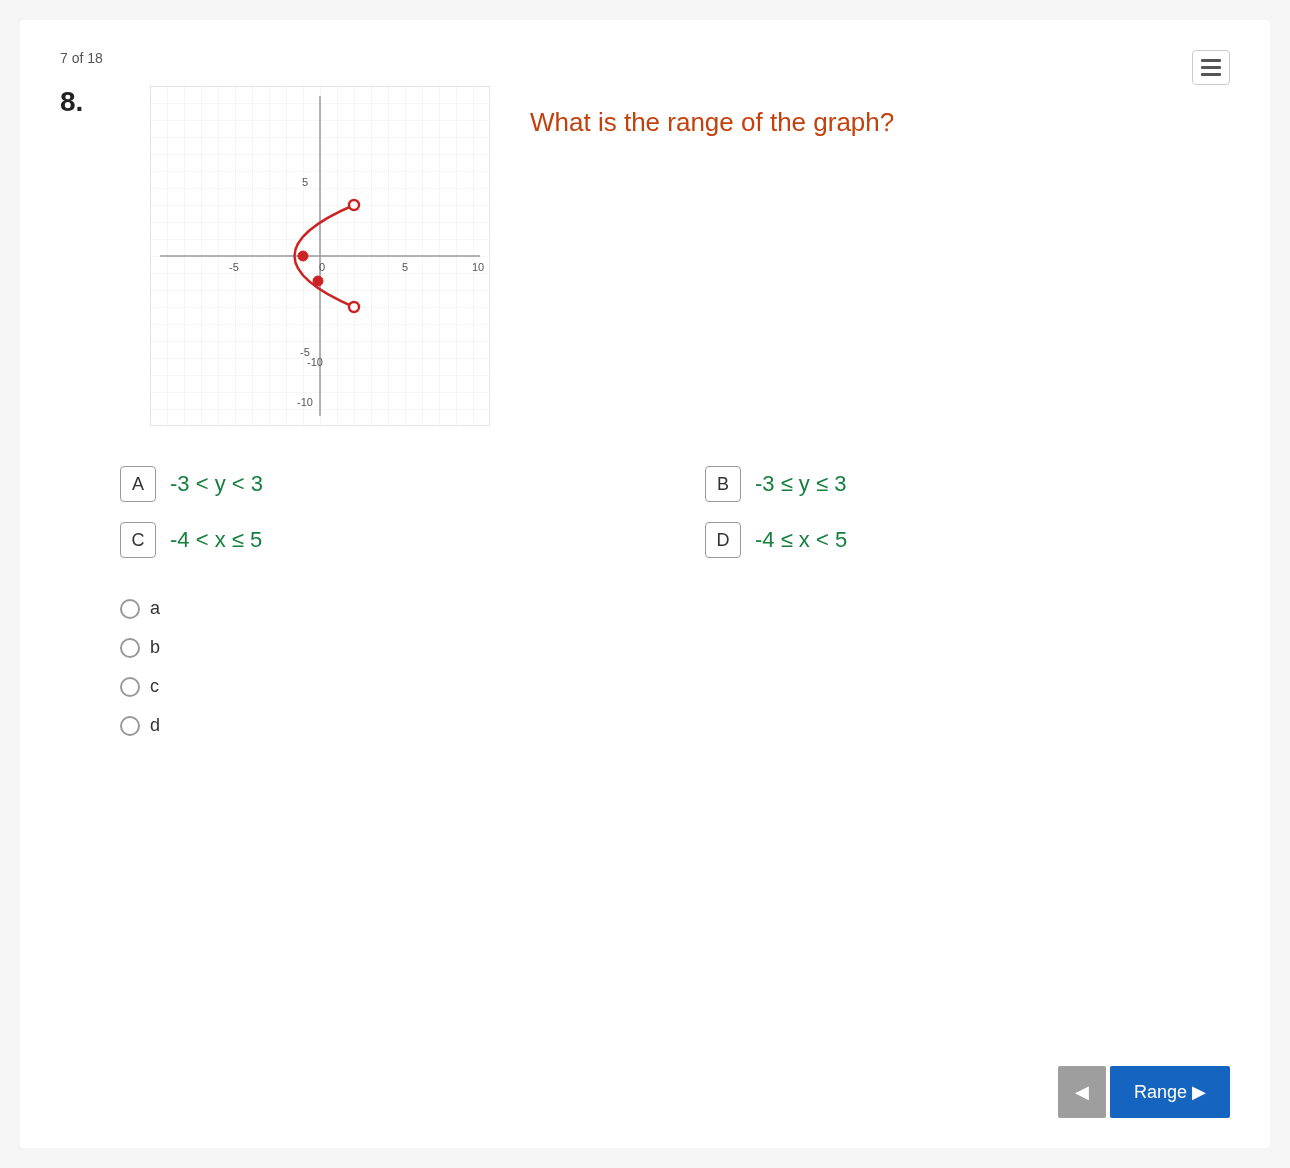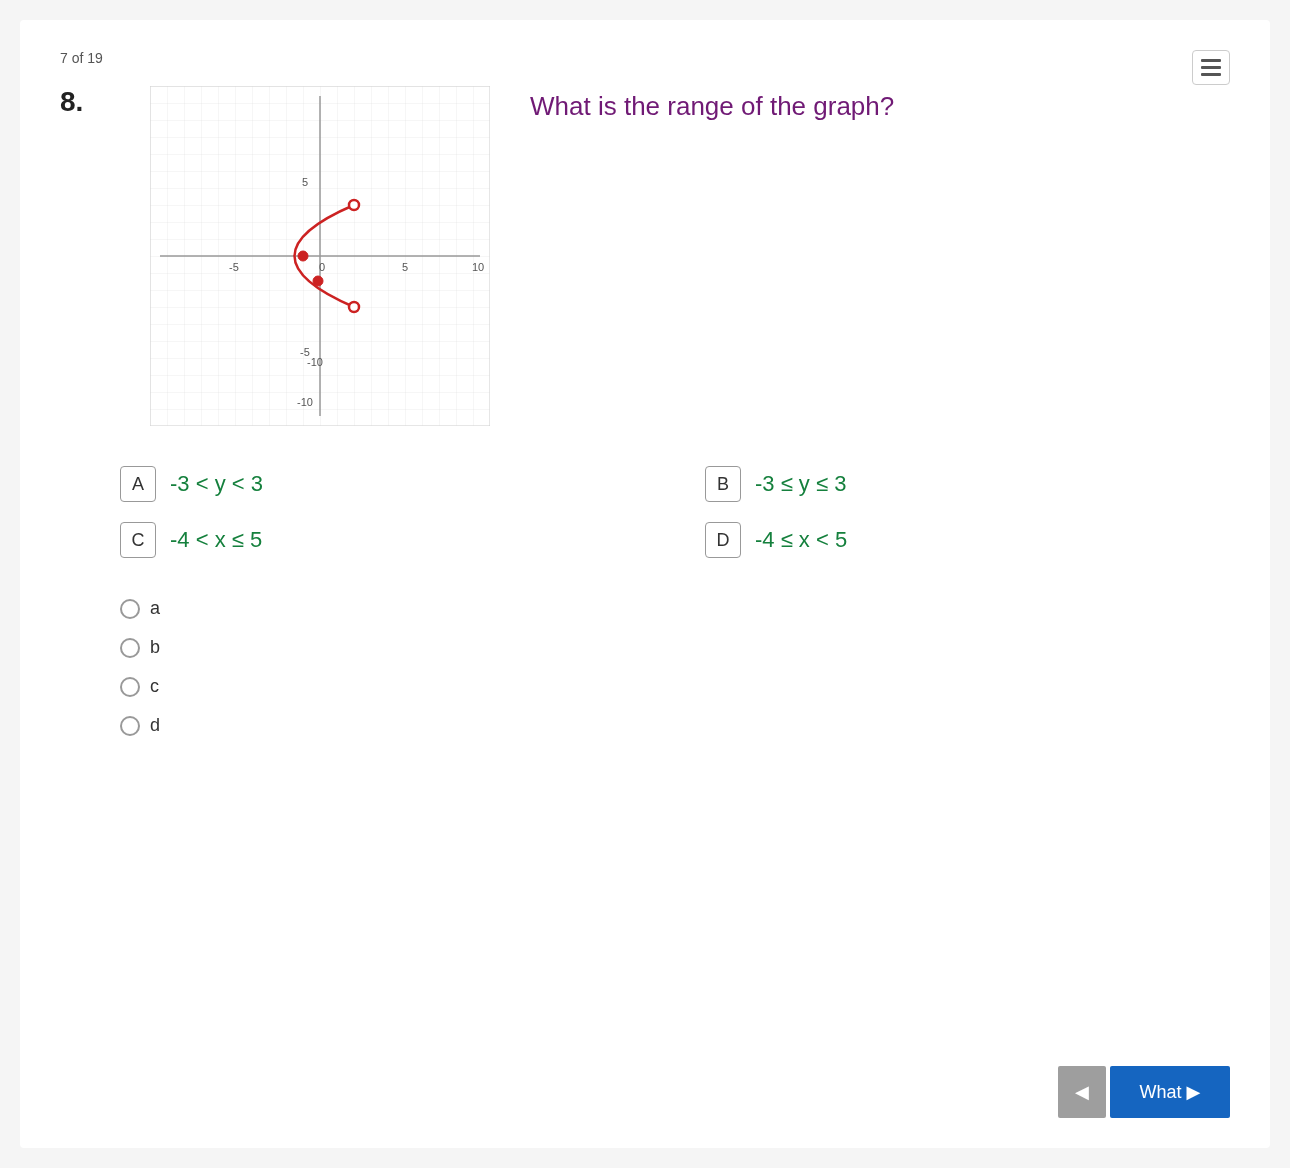--- a/index.html
+++ b/index.html
@@ -63,22 +63,22 @@
       margin-right: 10px;
       min-width: 40px;
     }
     .graph-area {
       width: 340px;
       height: 340px;
       flex-shrink: 0;
     }
     .question-text {
       font-size: 26px;
-      color: #701a75;
-      margin-top: 5px;
+      color: #c2410c;
+      margin-top: 21px;
       flex: 1;
     }
     .answers-grid {
       display: grid;
       grid-template-columns: 1fr 1fr;
       gap: 20px 60px;
       margin-bottom: 40px;
       margin-left: 60px;
     }
     .answer-item {
@@ -161,21 +161,21 @@
     }
     svg text {
       font-family: Arial, sans-serif;
     }
   </style>
 </head>
 <body>
 
 <div class="page-container">
 
-  <div class="question-counter">7 of 19</div>
+  <div class="question-counter">7 of 18</div>
 
   <div class="menu-icon">
     <span></span>
     <span></span>
     <span></span>
   </div>
 
   <div class="question-row">
     <div class="question-number">8.</div>
 
@@ -252,16 +252,16 @@
       <span>c</span>
     </label>
     <label class="radio-item">
       <span class="radio-circle"></span>
       <span>d</span>
     </label>
   </div>
 
   <div class="nav-buttons">
     <button class="nav-back">◀</button>
-    <button class="nav-next">What ▶</button>
+    <button class="nav-next">Range ▶</button>
   </div>
 
 </div>
 
 </body></html>

